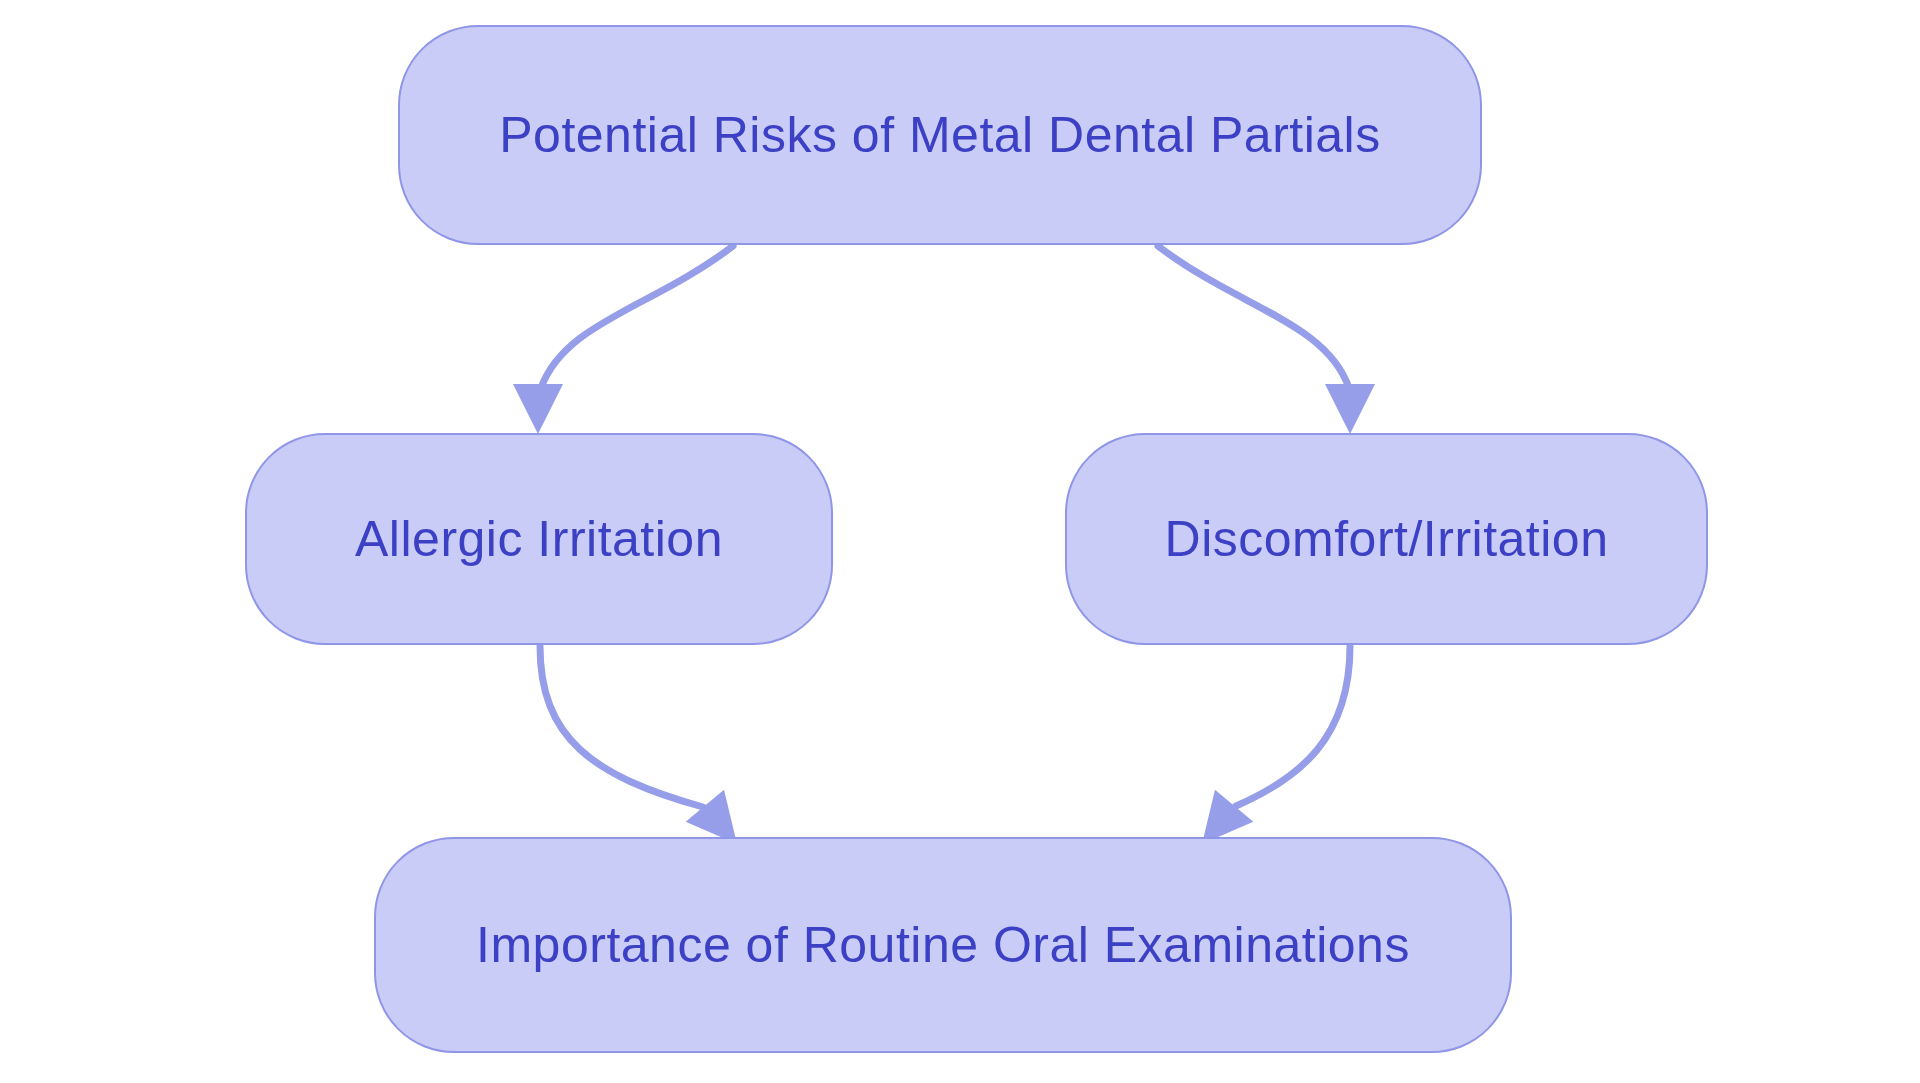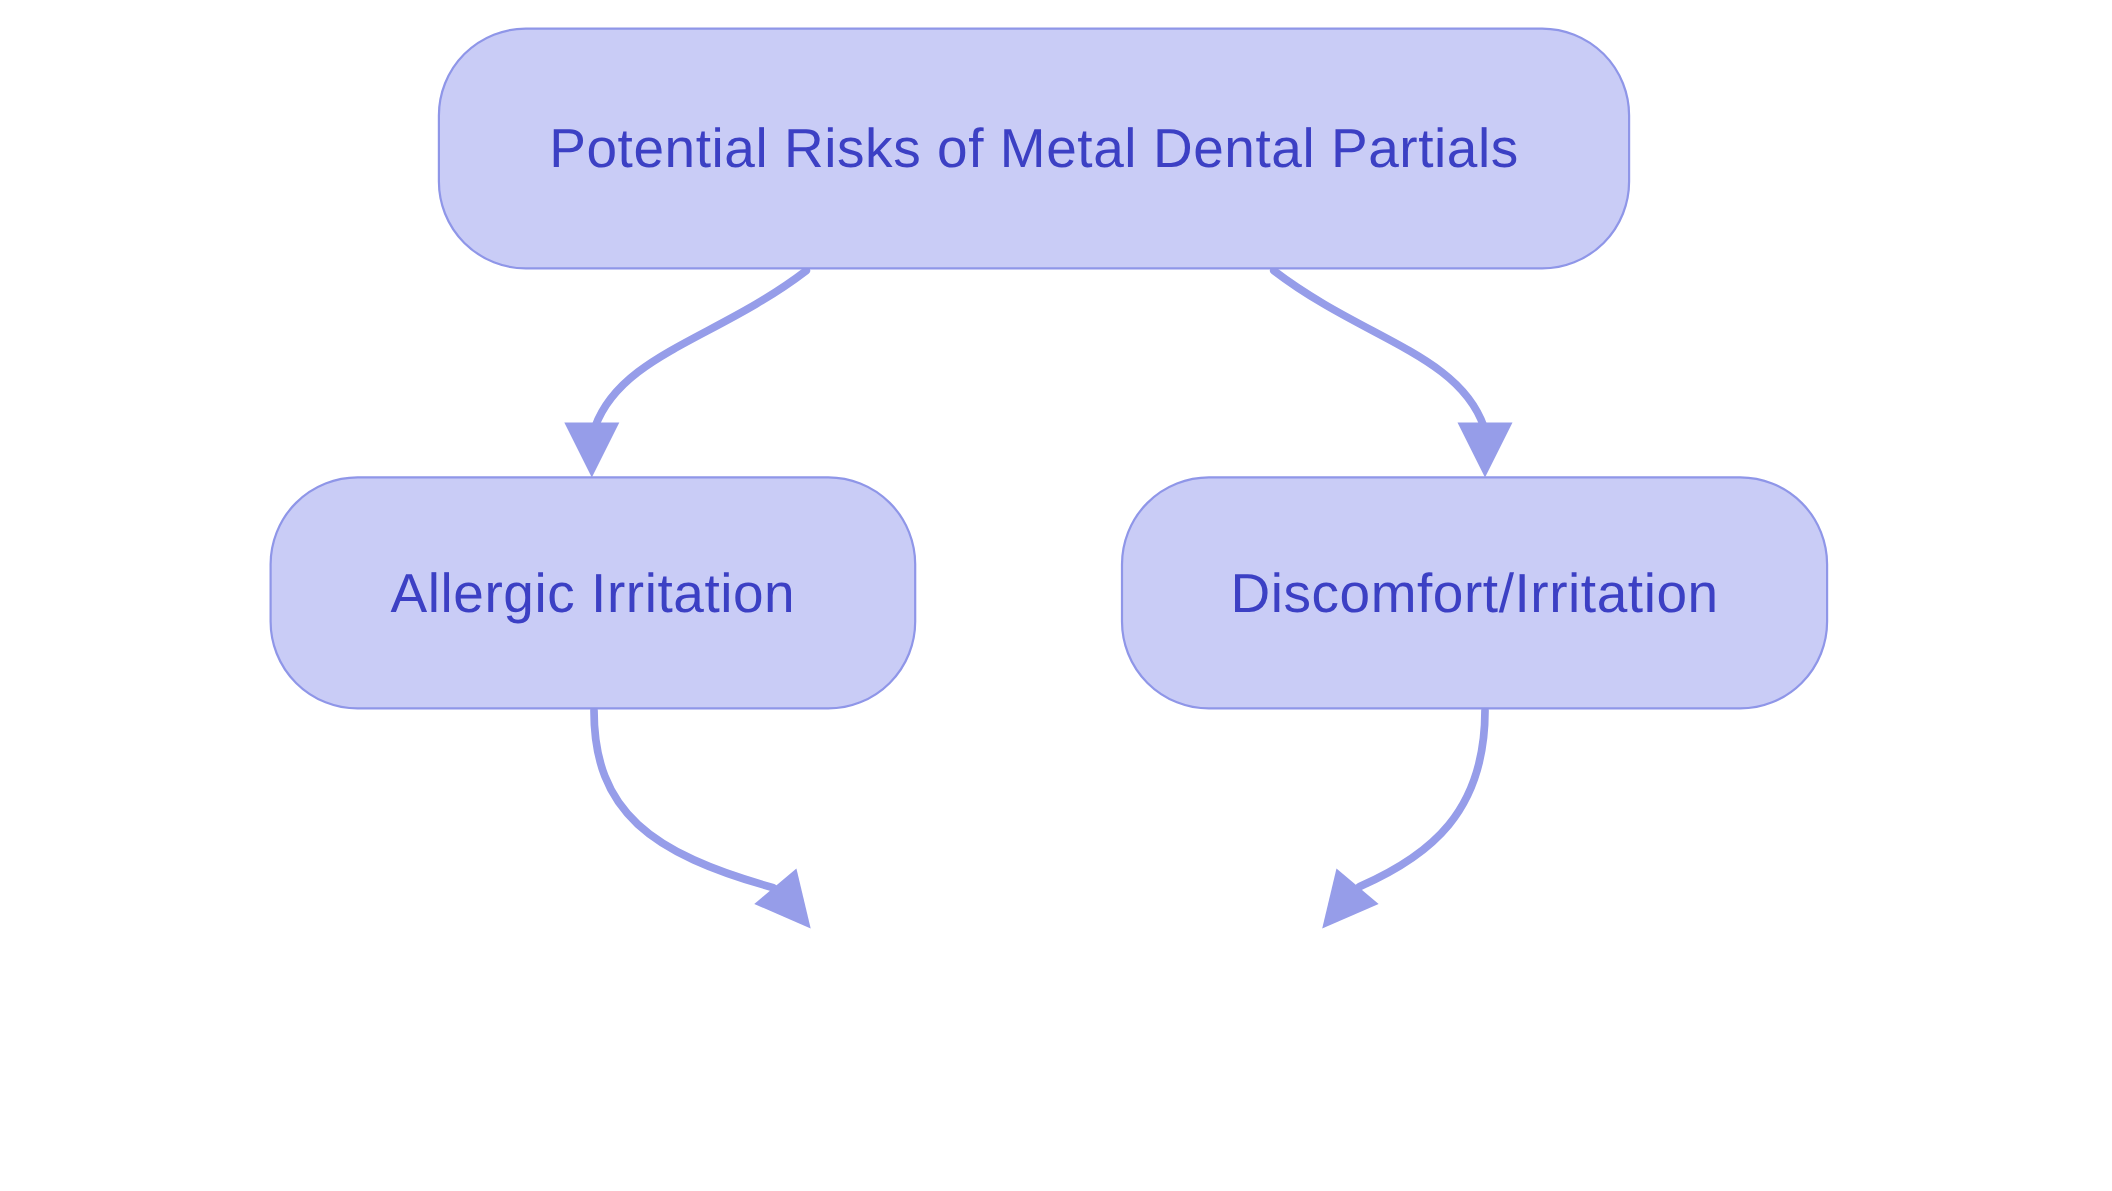--- a/index.html
+++ b/index.html
@@ -51,21 +51,21 @@
   }
   .node .label {
     color: var(--label-text);
     font-size: 50px;
     line-height: 1.2;
     letter-spacing: 0.5px;
     white-space: nowrap;
   }
   .node-top    { left: 398px;  top: 25px;  width: 1084px; height: 220px; }
   .node-left   { left: 245px;  top: 433px; width: 588px;  height: 212px; }
-  .node-right  { left: 1019px; top: 433px; width: 643px;  height: 212px; }
+  .node-right  { left: 1065px; top: 433px; width: 643px;  height: 212px; }
   .node-bottom { left: 374px;  top: 837px; width: 1138px; height: 216px; }
 </style>
 </head>
 <body>
 
 <div class="canvas">
 
   <svg class="edges-layer" viewBox="0 0 1920 1083" xmlns="http://www.w3.org/2000/svg">
 
     <path class="edge" d="M 733 246 C 652 308, 565 322, 541 388"></path>
@@ -86,14 +86,17 @@
   </div>
 
   <div class="node node-left">
     <span class="label">Allergic Irritation</span>
   </div>
 
   <div class="node node-right">
     <span class="label">Discomfort/Irritation</span>
   </div>
 
+  <div class="node node-bottom">
+    <span class="label">Importance of Routine Oral Examinations</span>
+  </div>
 
 </div>
 
 </body></html>

